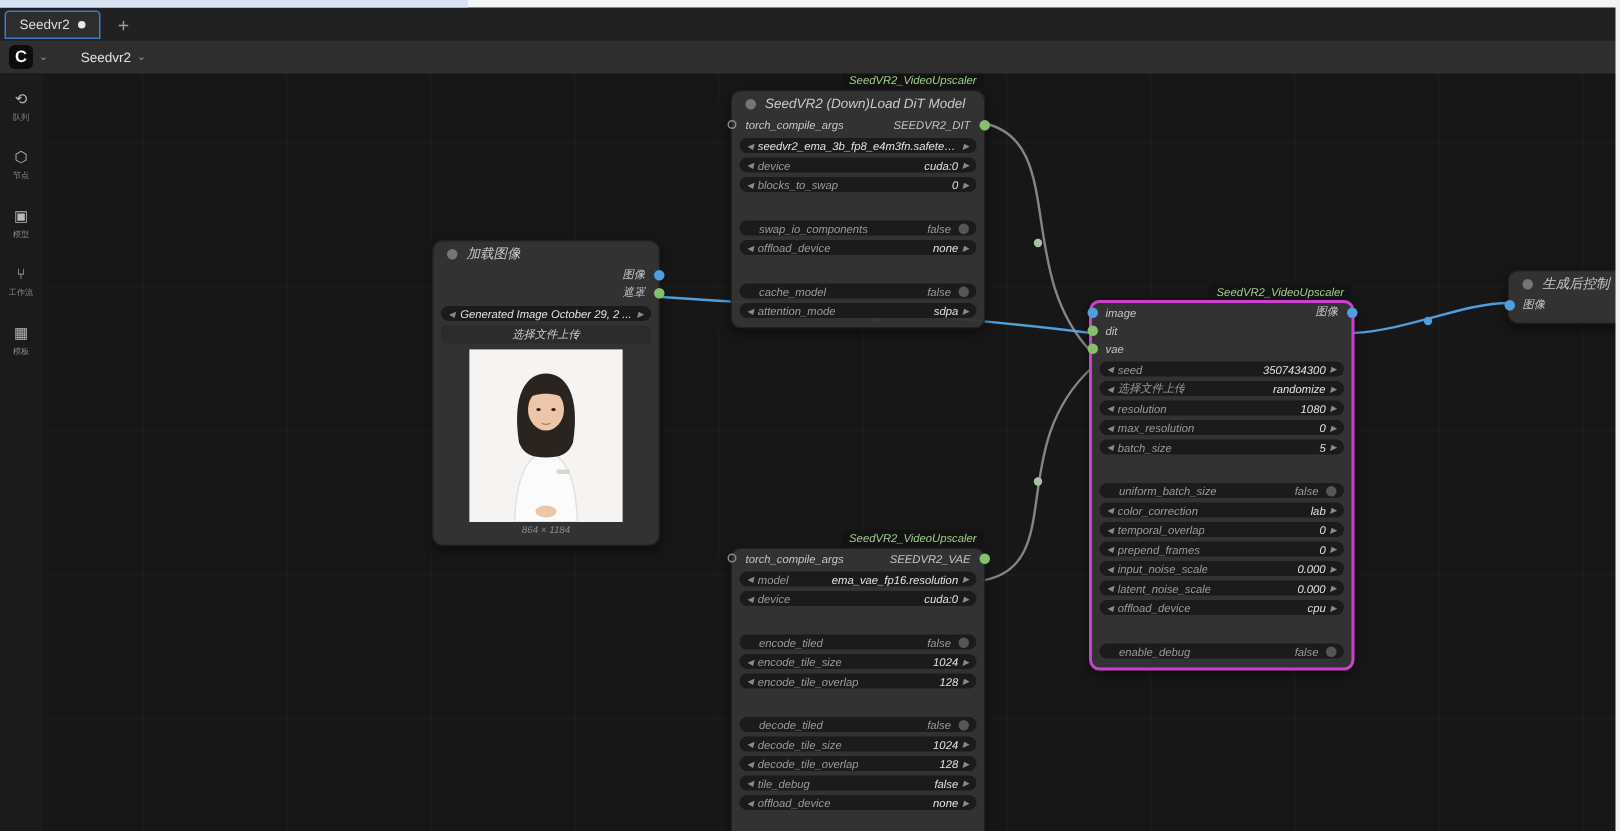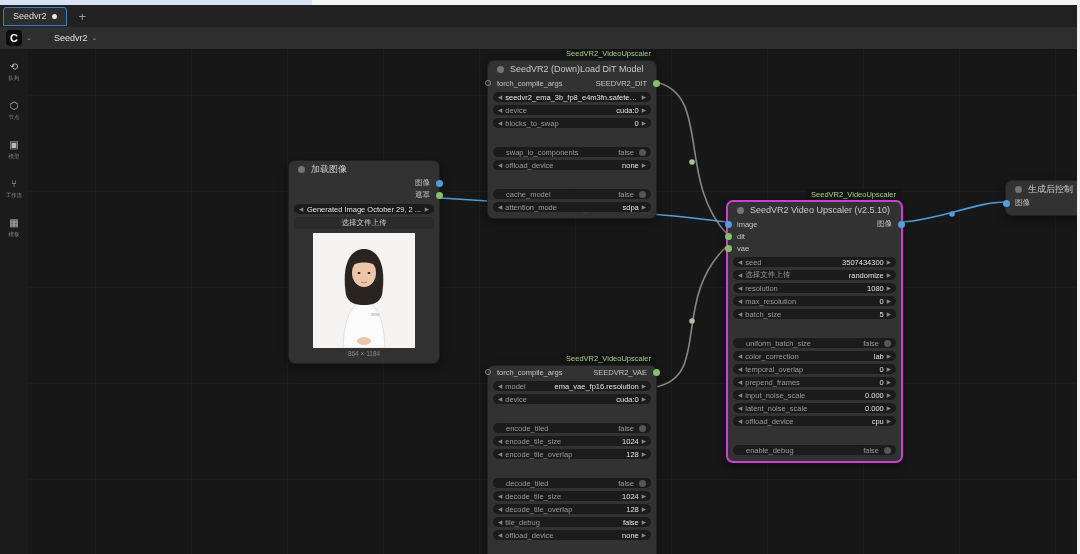--- a/index.html
+++ b/index.html
@@ -32,21 +32,21 @@
   .side-icon { color:#b8b8b8; font-size:10px; line-height:11px; }
   .side-label { color:#8a8a8a; font-size:6px; transform:scale(.9); white-space:nowrap; }
   
   .canvas { position:absolute; left:28px; top:49px; width:1052px; height:505px; z-index:0;
     background-color:#171717;
     background-image: linear-gradient(#1d1d1d 1px, transparent 1px), linear-gradient(90deg, #1d1d1d 1px, transparent 1px);
     background-size: 96px 96px; background-position: 67px 46px; }
   svg.links { position:absolute; left:0; top:0; width:1080px; height:554px; z-index:1; pointer-events:none; }
   
   .node { position:absolute; z-index:2; background:rgba(52,52,52,.97); border:1px solid rgba(0,0,0,.35);
-          border-radius:7px; box-shadow:0 3px 8px rgba(0,0,0,.45); padding-bottom:6px; }
+          border-radius:7px; box-shadow:0 3px 8px rgba(0,0,0,.45); padding-bottom:6px;font-style:italic; }
   .node.selected { border:2px solid #cf3fcf; }
   .node-badge { position:absolute; top:-13px; right:0; background:rgba(20,20,20,.92); color:#a3cf8b;
                 font-size:7.5px; padding:1px 5px; border-radius:3px; white-space:nowrap; }
   .node-header { display:flex; align-items:center; gap:6px; height:16px; padding:0 9px; color:#c9c9c9; font-size:9px; white-space:nowrap; overflow:hidden; }
   .collapse-dot { width:7px; height:7px; border-radius:50%; background:#757575; flex:none; }
   .slot-row { position:relative; display:flex; align-items:center; height:12px; padding:0 9px; font-size:7.5px; color:#c5c5c5; }
   .slot-row .lbl-left { margin-right:auto;text-align:center; }
   .slot-row .lbl-right { margin-left:auto; }
   .slot-dot { width:7px; height:7px; border-radius:50%; position:absolute; top:2.5px; }
   .dot-left { left:-3.5px; } .dot-right { right:-3.5px; }
@@ -370,24 +370,20 @@
         <span class="wflex"></span>
         <span class="wvalue">false</span>
         <span class="wknob"></span>
 
       </div>
     </div>
 </div>
 
 <div class="node selected" id="node-upscaler">
   <div class="node-badge">SeedVR2_VideoUpscaler</div>
-  <div class="node-header">
-    <span class="collapse-dot"></span>
-    <span>SeedVR2 Video Upscaler (v2.5.10)</span>
-  </div>
   <div class="slot-row">
     <span class="slot-dot blue dot-left"></span>
     <span class="lbl-left">image</span>
     <span class="lbl-right">图像</span>
     <span class="slot-dot blue dot-right"></span>
   </div>
   <div class="slot-row">
     <span class="slot-dot green dot-left"></span>
     <span class="lbl-left">dit</span>
   </div>

